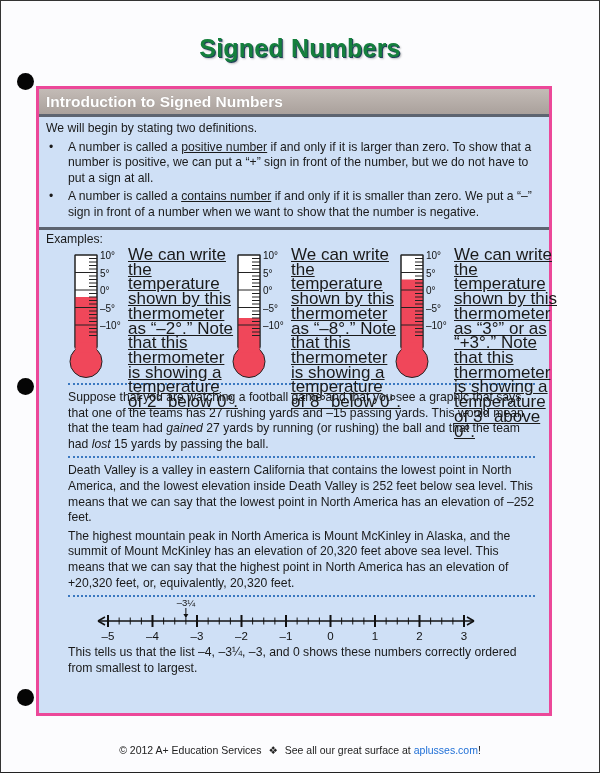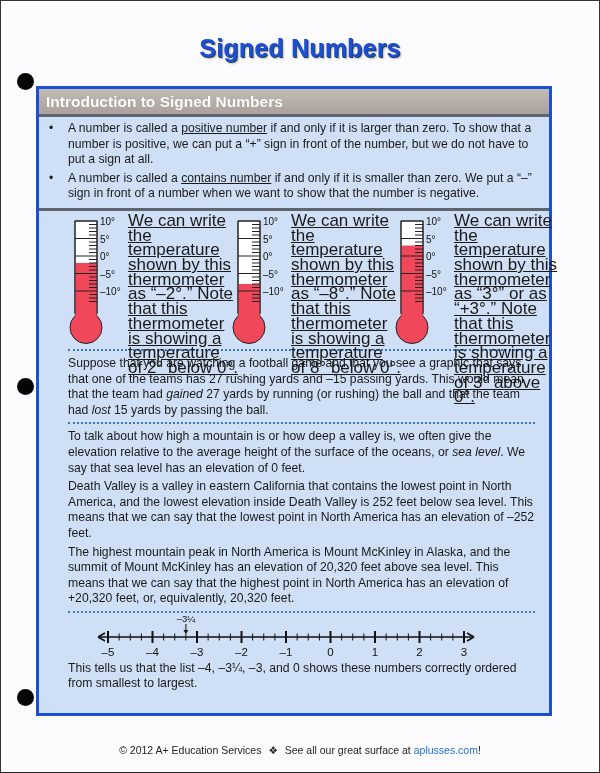--- a/index.html
+++ b/index.html
@@ -1,23 +1,23 @@
 <!DOCTYPE html>
 <html><head>
 <meta charset="utf-8">
 <style>
   html,body{margin:0;padding:0;}
   body{width:600px;height:773px;background:#fcfcfe;position:relative;overflow:hidden;
        font-family:"Liberation Sans",sans-serif;color:#1a1a1a;}
   .page-edge{position:absolute;left:0;top:0;width:598px;height:771px;border:1px solid #333;border-bottom:2px solid #222;}
   .hole{position:absolute;left:17px;width:17px;height:17px;border-radius:50%;background:#050505;}
   .title{position:absolute;left:0;top:34px;width:600px;text-align:center;font-size:25px;font-weight:bold;
-         color:#1d4ed8;text-shadow:1px 1px 0 #1f3f5a, 2px 2px 2px rgba(0,0,0,0.25);letter-spacing:0.2px;}
+         color:#15803d;text-shadow:1px 1px 0 #1f3f5a, 2px 2px 2px rgba(0,0,0,0.25);letter-spacing:0.2px;}
   .panel{position:absolute;left:36px;top:86px;width:516px;height:630px;background:#cfe0f6;
-         border:3px solid #1d4ed8;box-sizing:border-box;}
+         border:3px solid #ec4899;box-sizing:border-box;}
   .panel-head{height:25px;background:linear-gradient(#c3bbb6,#aaa19c);border-bottom:3px solid #5d6470;
               color:#fff;font-size:15.5px;font-weight:bold;line-height:25px;padding-left:7px;
               text-shadow:0 0 1px rgba(0,0,0,0.2);}
   .defs{padding:4px 6px 3px 7px;font-size:12.2px;line-height:15.6px;border-bottom:3px solid #5d6470;}
   .defs p{margin:0 0 3px 0;}
   .bullet{display:flex;margin-bottom:3px;}
   .bullet .dot{width:19px;flex:none;padding-left:3px;}
   u{text-decoration:underline;}
   .examples{padding:2px 6px 0 7px;font-size:12.2px;line-height:15.5px;}
   .ex-label{margin:0;}
@@ -39,31 +39,33 @@
 <div class="hole" style="top:73px"></div>
 <div class="hole" style="top:378px"></div>
 <div class="hole" style="top:689px"></div>
 
 <div class="title">Signed Numbers</div>
 
 <div class="panel">
   <div class="panel-head">Introduction to Signed Numbers</div>
 
   <div class="defs">
+    <p>We will begin by stating two definitions.</p>
     <div class="bullet">
       <span class="dot">•</span>
       <span><span>A number is called a </span><u>positive number</u><span> if and only if it is larger than zero.  To show that a number is positive, we can put a “+” sign in front of the number, but we do not have to put a sign at all.</span></span>
     </div>
     <div class="bullet">
       <span class="dot">•</span>
       <span><span>A number is called a </span><u>contains number</u><span> if and only if it is smaller than zero.  We put a “–” sign in front of a number when we want to show that the number is negative.</span></span>
     </div>
   </div>
 
   <div class="examples">
+    <p class="ex-label">Examples:</p>
 
     <div class="thermo-row">
       <div class="thermo" style="left:23px">
           <svg width="58" height="128" viewBox="0 0 58 128">
             <rect x="6" y="4" width="22" height="91.5" fill="#fff" stroke="#222" stroke-width="1"></rect>
             <rect x="6" y="46" width="22" height="51.5" fill="#f0475a" stroke="none"></rect>
             <circle cx="17" cy="110.5" r="16" fill="#f0475a" stroke="#222" stroke-width="1"></circle>
             <rect x="6.5" y="91.5" width="21" height="10" fill="#f0475a"></rect>
             <line x1="6" y1="4" x2="6" y2="97.5" stroke="#222" stroke-width="1"></line>
             <line x1="28" y1="4" x2="28" y2="97.5" stroke="#222" stroke-width="1"></line>
@@ -180,21 +182,20 @@
             <text x="31" y="78" font-size="10" font-family="Liberation Sans, sans-serif" fill="#111">–10°</text>
           </svg>
         </div>
       <div class="ex-text" style="left:408px">We can write the temperature shown by this thermometer as “3°” or as “+3°.”  Note that this thermometer is showing a temperature of 3° above 0°.</div>
     </div>
 
     <div class="sep"></div>
     <p class="para"><span>Suppose that you are watching a football game and that you see a graphic that says that one of the teams has 27 rushing yards and –15 passing yards.  This would mean that the team had </span><em>gained</em><span> 27 yards by running (or rushing) the ball and that the team had </span><em>lost</em><span> 15 yards by passing the ball.</span></p>
 
     <div class="sep"></div>
-    <p class="para"><span>To talk about how high a mountain is or how deep a valley is, we often give the elevation relative to the average height of the surface of the oceans, or </span><em>sea level</em><span>.  We say that sea level has an elevation of 0 feet.</span></p>
     <p class="para">Death Valley is a valley in eastern California that contains the lowest point in North America, and the lowest elevation inside Death Valley is 252 feet below sea level.  This means that we can say that the lowest point in North America has an elevation of –252 feet.</p>
     <p class="para">The highest mountain peak in North America is Mount McKinley in Alaska, and the summit of Mount McKinley has an elevation of 20,320 feet above sea level.  This means that we can say that the highest point in North America has an elevation of +20,320 feet, or, equivalently, 20,320 feet.</p>
 
     <div class="sep"></div>
     <div class="numline" id="numline"><svg width="380" height="48" viewBox="0 0 380 48">
           <line x1="2" y1="24" x2="378" y2="24" stroke="#111" stroke-width="1.5"></line>
           <path d="M2 24 L9 20 M2 24 L9 28" stroke="#111" stroke-width="1.5" fill="none"></path>
           <path d="M378 24 L371 20 M378 24 L371 28" stroke="#111" stroke-width="1.5" fill="none"></path>
           <line x1="12" y1="18" x2="12" y2="30" stroke="#111" stroke-width="2"></line>
           <line x1="23.125" y1="20.5" x2="23.125" y2="27.5" stroke="#111" stroke-width="1"></line>

